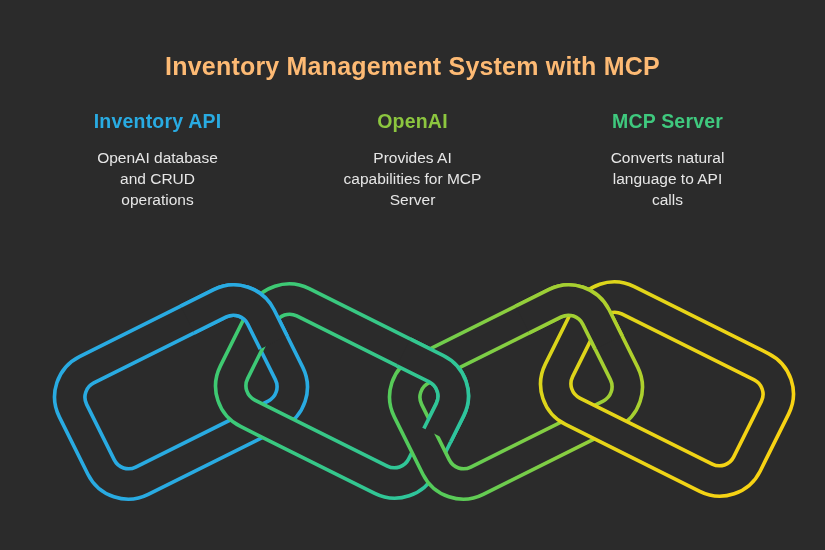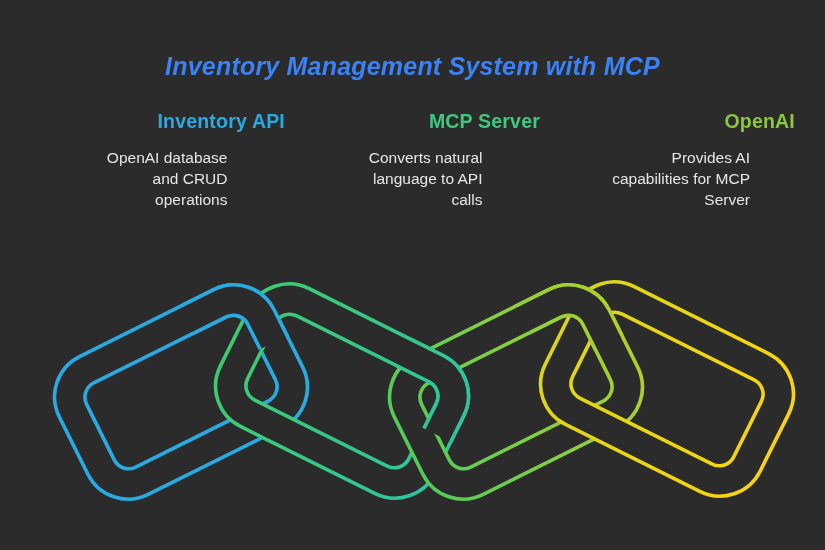--- a/index.html
+++ b/index.html
@@ -2,27 +2,27 @@
 <html><head>
 <meta charset="utf-8">
 <style>
   html,body { margin:0; padding:0; }
   body {
     width:825px; height:550px; overflow:hidden; position:relative;
     background:#2B2B2B;
     font-family:"Liberation Sans", sans-serif;
   }
   .title {
-    text-align:center; color:#3b82f6; font-size:25px; font-weight:bold;
-    margin:52px 0 0 0; letter-spacing:0.2px;font-style:italic;
+    text-align:center; color:#fdba74; font-size:25px; font-weight:bold;
+    margin:52px 0 0 0; letter-spacing:0.2px;
   }
   .columns {
     display:flex; flex-direction:row; padding:0 30px; margin-top:29px;
   }
-  .col { flex:1 1 0; text-align:right; }
+  .col { flex:1 1 0; text-align:center; }
   .hd { font-size:19.5px; font-weight:bold; margin:0 0 14px 0; letter-spacing:0.2px; }
   .desc {
     font-size:15.5px; line-height:1.36; color:#E6E6E6;
     margin:0 auto; white-space:pre-line;
   }
   .chain-svg { position:absolute; left:0; top:0; width:825px; height:550px; }
 </style>
 </head>
 <body style="background: rgb(43, 43, 43);">
 
@@ -31,30 +31,30 @@
   <h1 class="title">Inventory Management System with MCP</h1>
 
   <div class="columns">
     <div class="col">
       <h2 class="hd" style="color: rgb(41, 171, 226);">Inventory API</h2>
       <p class="desc" style="max-width:140px">OpenAI database
 and CRUD
 operations</p>
     </div>
     <div class="col">
+      <h2 class="hd" style="color: rgb(140, 198, 63);">OpenAI</h2>
+      <p class="desc" style="max-width:165px">Provides AI
+capabilities for MCP
+Server</p>
+    </div>
+    <div class="col">
       <h2 class="hd" style="color: rgb(63, 201, 126);">MCP Server</h2>
       <p class="desc" style="max-width:140px">Converts natural
 language to API
 calls</p>
-    </div>
-    <div class="col">
-      <h2 class="hd" style="color: rgb(140, 198, 63);">OpenAI</h2>
-      <p class="desc" style="max-width:165px">Provides AI
-capabilities for MCP
-Server</p>
     </div>
   </div>
 
   <svg class="chain-svg" viewBox="0 0 825 550" aria-hidden="true">
     <defs>
       <linearGradient id="g1" x1="-120" y1="0" x2="120" y2="0" gradientUnits="userSpaceOnUse">
         <stop offset="0" stop-color="#29ABE2"></stop>
           <stop offset="1" stop-color="#29ABE2"></stop>
       </linearGradient>
       <linearGradient id="g2" x1="-120" y1="0" x2="120" y2="0" gradientUnits="userSpaceOnUse">

